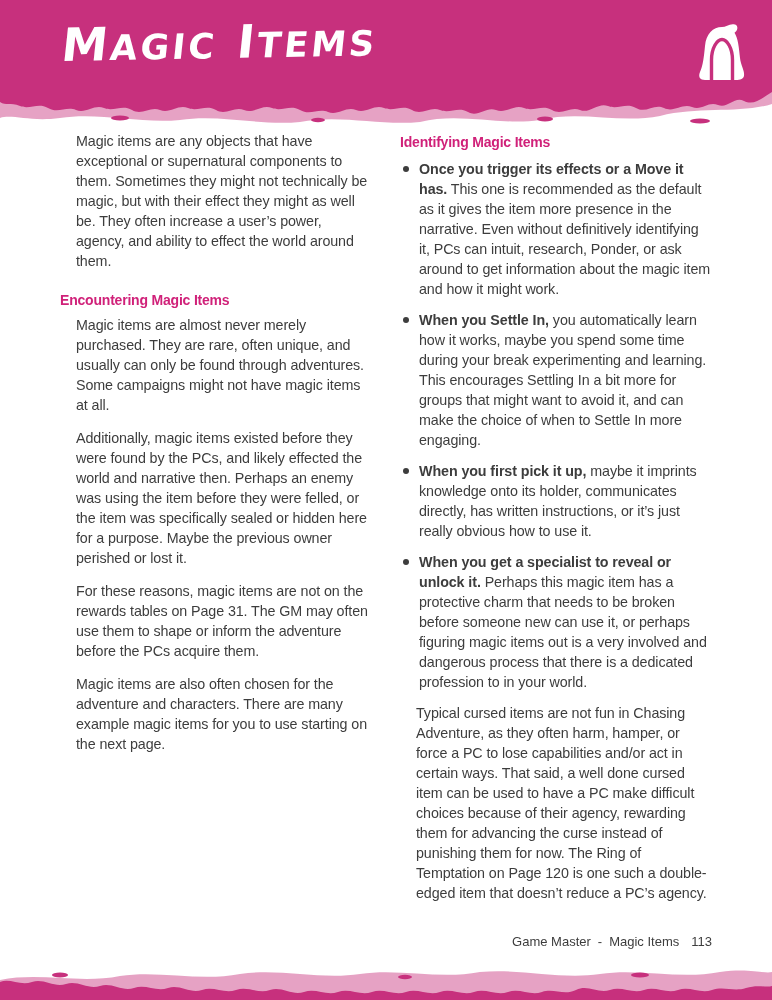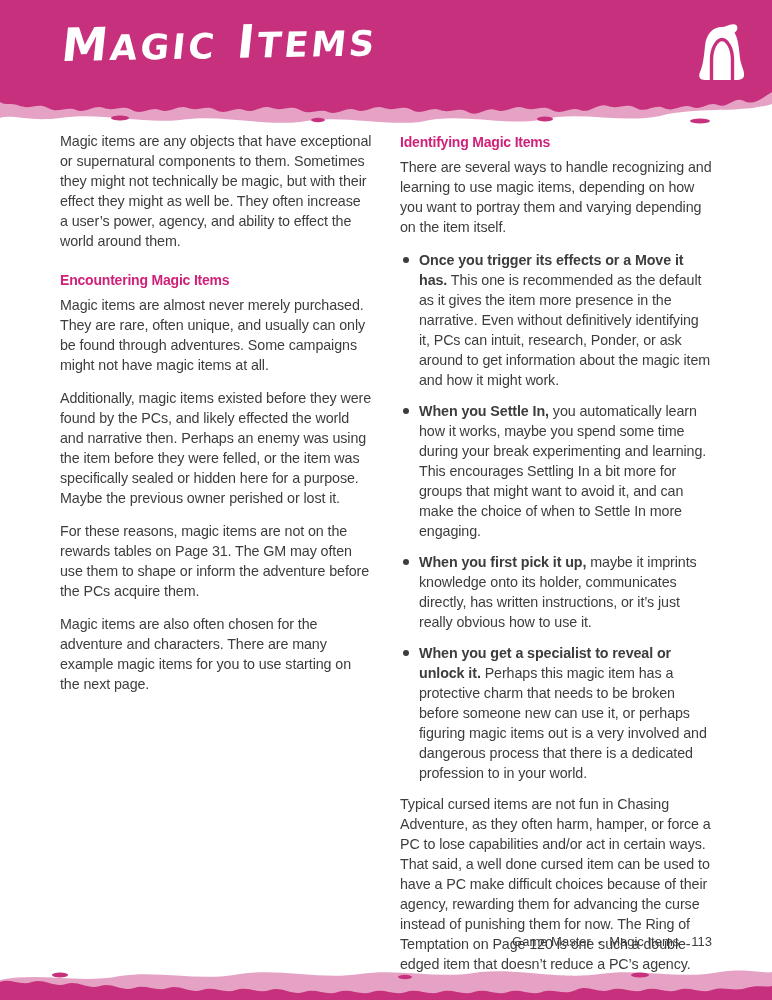--- a/index.html
+++ b/index.html
@@ -16,21 +16,21 @@
     font-family:"DejaVu Sans",sans-serif;font-weight:bold;
     transform:skewX(-7deg) rotate(-1deg);letter-spacing:3px;white-space:nowrap;
   }
   .title .word{margin-right:20px;}
   .title .cap{font-size:46px;line-height:52px;}
   .title .rest{font-size:35px;line-height:52px;}
   .tent{position:absolute;top:22px;left:697px;width:50px;height:60px;}
   
   .content{position:absolute;top:131px;left:60px;width:652px;display:flex;gap:28px;}
   .col{width:312px;font-size:14.3px;line-height:20px;letter-spacing:-0.1px;text-align:left;}
-  .col p{margin:0 0 13px 0;}
+  .col p{margin:0 0 13px 16px;}
   .col h2{
     font-size:14px;line-height:23px;margin:18px 0 3px 0;font-weight:bold;color:#d02179;
     letter-spacing:-0.2px;
   }
   .col h2.first{margin-top:0;}
   ul.bullets{list-style:none;margin:5px 0 0 0;padding:0;}
   ul.bullets li{position:relative;padding-left:19px;margin:0 0 11px 0;}
   .dot{position:absolute;left:3px;top:7px;width:6px;height:6px;border-radius:50%;background:#3d3d3d;}
   
   .footer{position:absolute;right:60px;bottom:51px;font-size:13px;color:#3d3d3d;letter-spacing:0;}
@@ -73,21 +73,20 @@
 
       <h2>Encountering Magic Items</h2>
       <p>Magic items are almost never merely purchased. They are rare, often unique, and usually can only be found through adventures. Some campaigns might not have magic items at all.</p>
       <p>Additionally, magic items existed before they were found by the PCs, and likely effected the world and narrative then. Perhaps an enemy was using the item before they were felled, or the item was specifically sealed or hidden here for a purpose. Maybe the previous owner perished or lost it.</p>
       <p>For these reasons, magic items are not on the rewards tables on Page 31. The GM may often use them to shape or inform the adventure before the PCs acquire them.</p>
       <p>Magic items are also often chosen for the adventure and characters. There are many example magic items for you to use starting on the next page.</p>
     </div>
 
     <div class="col">
       <h2 class="first">Identifying Magic Items</h2>
-      <p>There are several ways to handle recognizing and learning to use magic items, depending on how you want to portray them and varying depending on the item itself.</p>
 
       <ul class="bullets">
         <li>
           <span class="dot"></span><b>Once you trigger its effects or a Move it has.</b><span> This one is recommended as the default as it gives the item more presence in the narrative. Even without definitively identifying it, PCs can intuit, research, Ponder, or ask around to get information about the magic item and how it might work.</span>
         </li>
         <li>
           <span class="dot"></span><b>When you Settle In,</b><span> you automatically learn how it works, maybe you spend some time during your break experimenting and learning. This encourages Settling In a bit more for groups that might want to avoid it, and can make the choice of when to Settle In more engaging.</span>
         </li>
         <li>
           <span class="dot"></span><b>When you first pick it up,</b><span> maybe it imprints knowledge onto its holder, communicates directly, has written instructions, or it’s just really obvious how to use it.</span>

